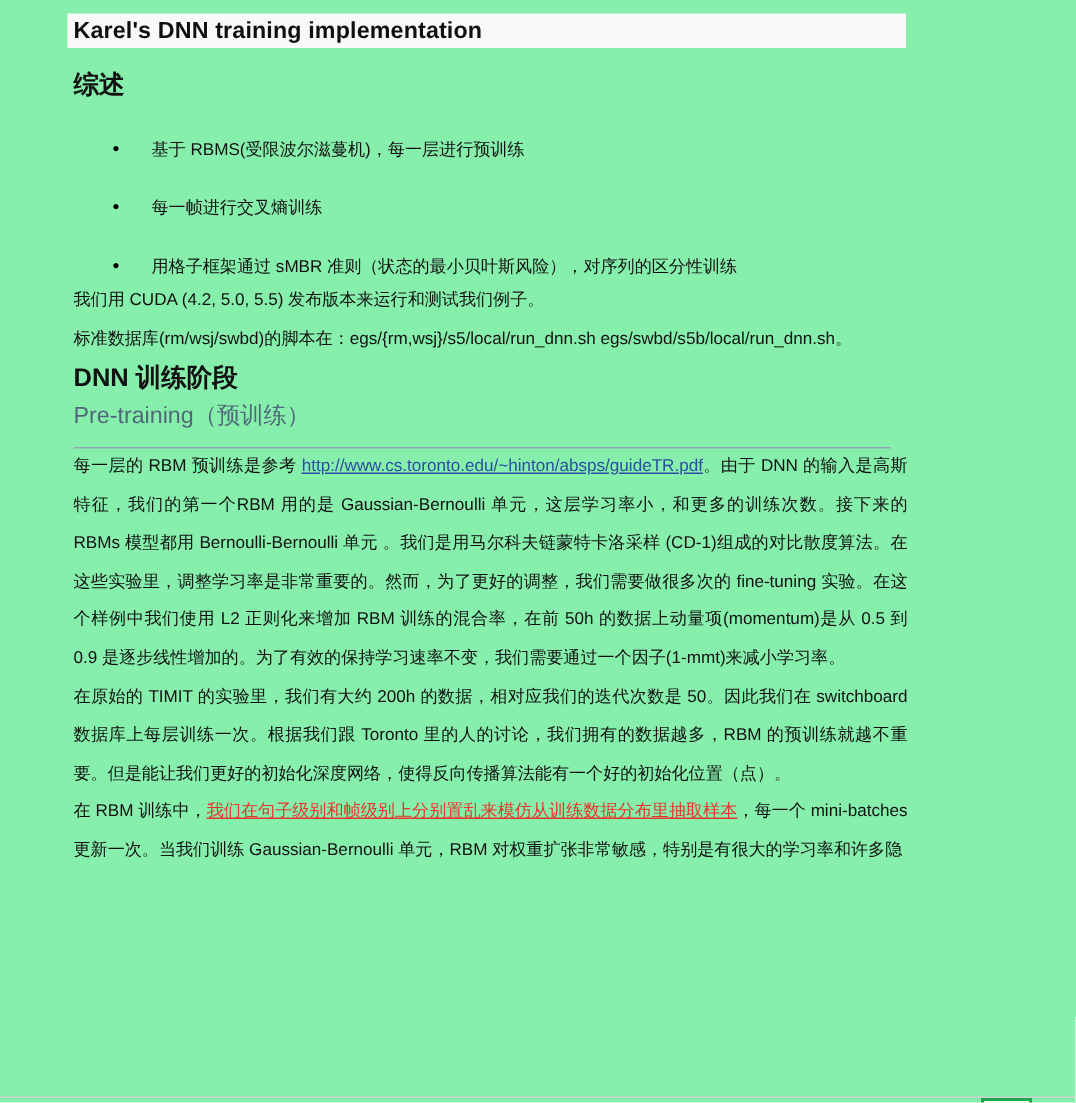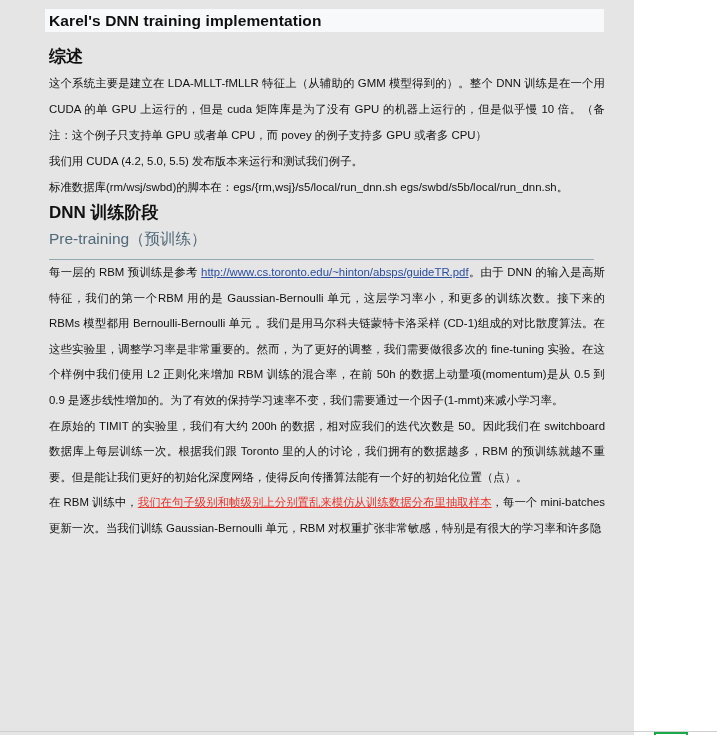--- a/index.html
+++ b/index.html
@@ -12,24 +12,24 @@
     width: 717px;
     height: 735px;
     overflow: hidden;
     font-family: "Liberation Sans", "DejaVu Sans", sans-serif;
     color: #000000;
     -webkit-font-smoothing: antialiased;
   }
 
   .page {
     position: relative;
-    width: 634px;
+    width: 717px;
     height: 735px;
     box-sizing: border-box;
-    background: #e5e5e5;
+    background: #86efac;
   }
 
   
   .title-band {
     position: absolute;
     left: 45px;
     top: 9px;
     width: 559px;
     height: 23px;
     background: #f7f9fb;
@@ -168,22 +168,26 @@
 <div class="page">
 
   <div class="title-band"></div>
   <div class="doc-title">Karel's DNN training implementation</div>
 
   <div class="content">
 
     <h2 class="sec sec-overview">综述</h2>
 
 
-
-    <p class="body gap-22">这个系统主要是建立在 LDA-MLLT-fMLLR 特征上（从辅助的 GMM 模型得到的）。整个 DNN 训练是在一个用 CUDA 的单 GPU 上运行的，但是 cuda 矩阵库是为了没有 GPU 的机器上运行的，但是似乎慢 10 倍。（备注：这个例子只支持单 GPU 或者单 CPU，而 povey 的例子支持多 GPU 或者多 CPU）</p>
+    <ul class="bullets">
+      <li>基于 RBMS(受限波尔滋蔓机)，每一层进行预训练</li>
+      <li>每一帧进行交叉熵训练</li>
+      <li>用格子框架通过 sMBR 准则（状态的最小贝叶斯风险），对序列的区分性训练</li>
+    </ul>
+
 
     <p class="body gap-12">我们用 CUDA (4.2, 5.0, 5.5) 发布版本来运行和测试我们例子。</p>
 
     <p class="body gap-10">标准数据库(rm/wsj/swbd)的脚本在：egs/{rm,wsj}/s5/local/run_dnn.sh   egs/swbd/s5b/local/run_dnn.sh。</p>
 
     <h2 class="sec-phase gap-26">DNN 训练阶段</h2>
 
     <h3 class="subhead gap-26">Pre-training（预训练）</h3>
 
     <hr class="rule">

